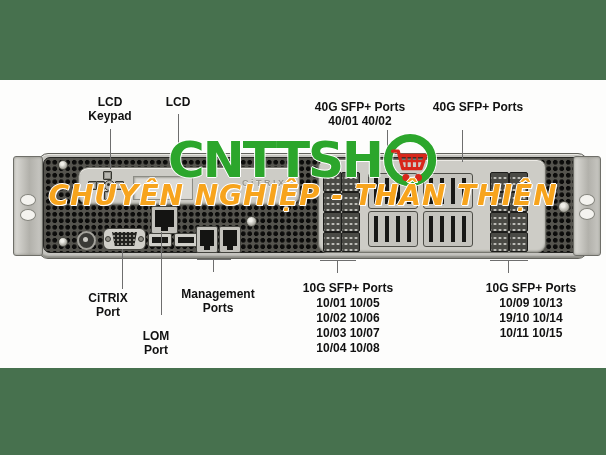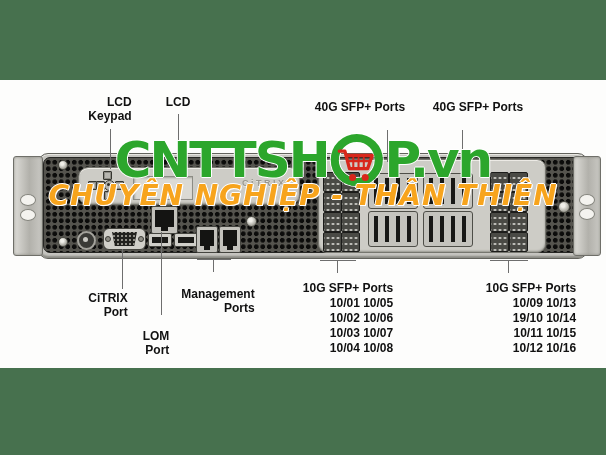--- a/index.html
+++ b/index.html
@@ -78,21 +78,21 @@
     clip-path:polygon(4% 0,96% 0,86% 100%,14% 100%);
     background-image:radial-gradient(circle,#8f8e86 0.8px,transparent 1px);
     background-size:4px 4px;background-position:1px 2px;}
   .vga-screw{position:absolute;top:7px;width:4px;height:4px;border-radius:50%;
     background:#8f8e86;border:1px solid #3c3c37;}
   .usb{position:absolute;width:22px;height:12px;background:#d0cfc9;
     border:1px solid #45453f;border-radius:2px;}
   .usb-inner{position:absolute;left:3px;top:3px;right:3px;bottom:3px;background:#1b1b18;}
 
   
-  .lbl{position:absolute;transform:translateX(-50%);text-align:right;
+  .lbl{position:absolute;transform:translateX(-50%);text-align:center;
     font-weight:bold;font-size:12px;line-height:14px;color:#111;white-space:nowrap;}
   .portlist{line-height:15px;}
   .vline,.hline{position:absolute;background:#6e6e6e;}
   .vline{width:1px;}
   .hline{height:1px;}
 
   
   .wm-brand{
     position:absolute;left:50%;top:134px;transform:translateX(-50%);
     display:flex;align-items:center;white-space:nowrap;z-index:50;
@@ -222,20 +222,21 @@
   <div class="vline" style="left:508px;top:261px;height:12px;"></div>
 
   <div class="lbl" style="left:110px;top:95px;">
     <div>LCD</div>
     <div>Keypad</div>
   </div>
   <div class="lbl" style="left:178px;top:95px;">LCD</div>
 
   <div class="lbl" style="left:360px;top:100px;">
     <div>40G SFP+ Ports</div>
+    <div>40/01 40/02</div>
   </div>
   <div class="lbl" style="left:478px;top:100px;">
     <div>40G SFP+ Ports</div>
   </div>
 
   <div class="lbl" style="left:108px;top:291px;">
     <div>CiTRIX</div>
     <div>Port</div>
   </div>
   <div class="lbl" style="left:156px;top:329px;">
@@ -252,31 +253,29 @@
     <div>10/01 10/05</div>
     <div>10/02 10/06</div>
     <div>10/03 10/07</div>
     <div>10/04 10/08</div>
   </div>
   <div class="lbl portlist" style="left:531px;top:281px;">
     <div>10G SFP+ Ports</div>
     <div>10/09 10/13</div>
     <div>19/10 10/14</div>
     <div>10/11 10/15</div>
-    <div>10/12 10/16</div>
   </div>
 
   <div class="wm-brand">
     <span>CNTTSH</span>
     <span class="cart-o">
       <svg width="42" height="46" viewBox="0 0 24 26">
         <g fill="none" stroke="#D8271B" stroke-width="1.9" stroke-linecap="round" stroke-linejoin="round">
           <path d="M2 4.5h3.2l2.6 10h10.4l2.6-7.5H6.4"></path>
           <path d="M10 8.5v5M13 8.5v5M16 8.5v5M7.8 10.2h11.5" stroke-width="1.2"></path>
         </g>
         <circle cx="9.6" cy="19.5" r="2" fill="#D8271B"></circle>
         <circle cx="16.8" cy="19.5" r="2" fill="#D8271B"></circle>
       </svg>
     </span>
-    <span>P.vn</span>
   </div>
   <div class="wm-tagline">CHUYÊN NGHIỆP - THÂN THIỆN</div>
 </div>
 
 </body></html>

